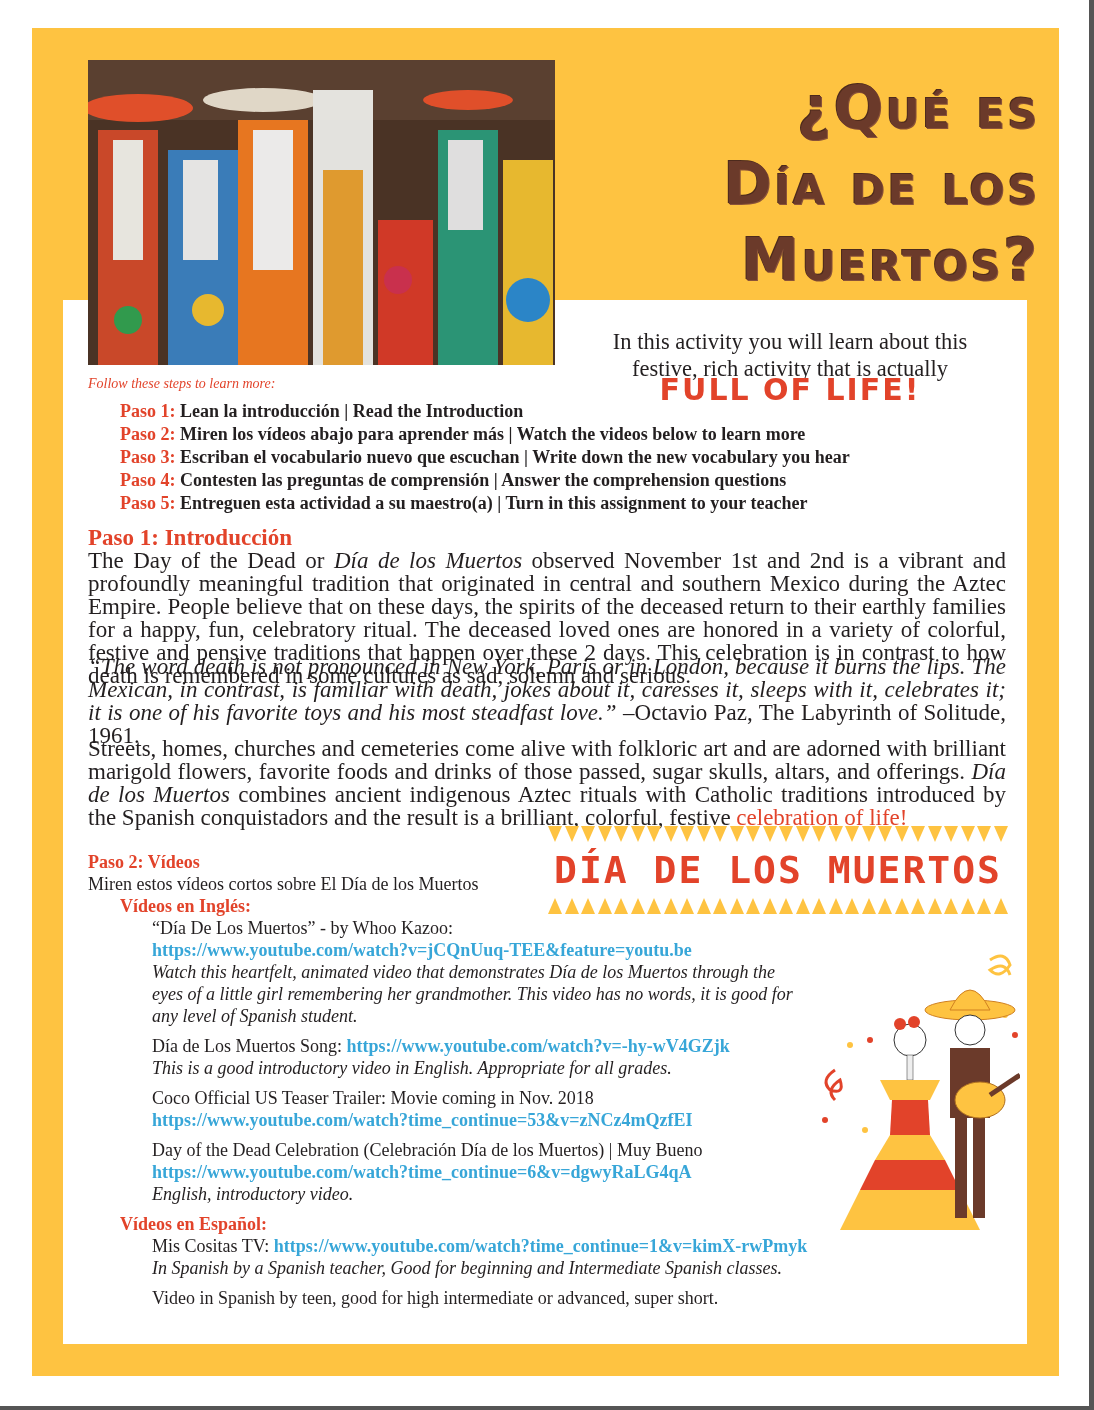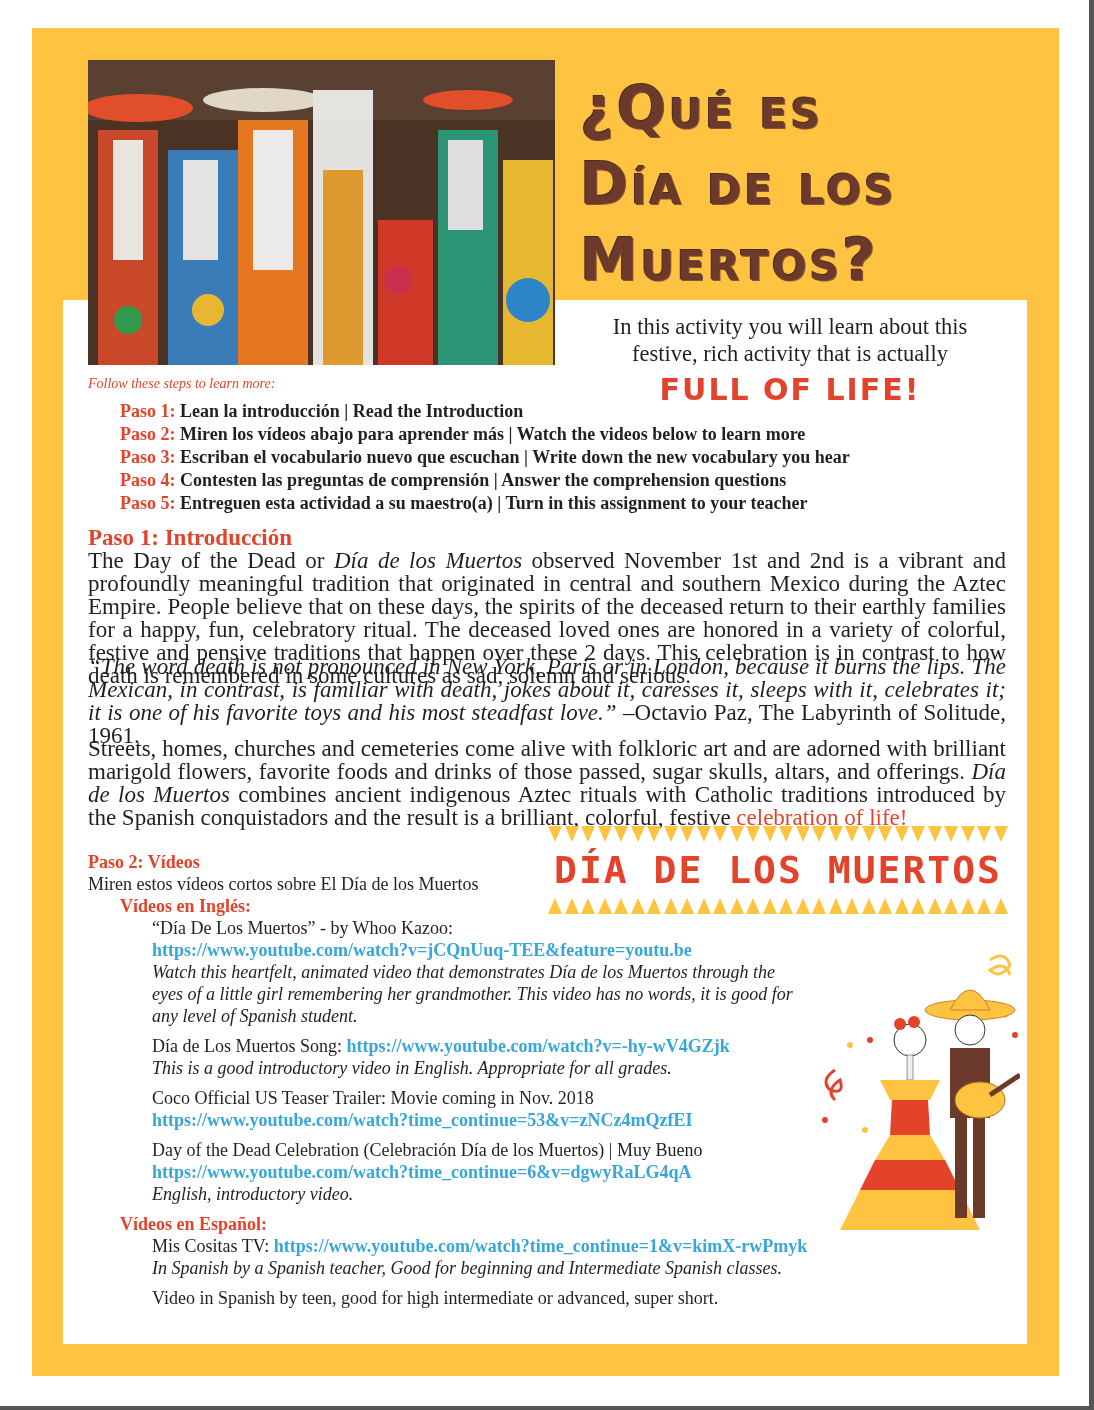--- a/index.html
+++ b/index.html
@@ -2,22 +2,22 @@
 <html><head>
 <meta charset="utf-8">
 <style>
   html,body{margin:0;padding:0;}
   body{width:1094px;height:1410px;background:#fff;position:relative;overflow:hidden;font-family:"Liberation Serif","DejaVu Serif",serif;color:#231f20;}
   .edge-right{position:absolute;right:0;top:0;width:5px;height:1410px;background:#555;}
   .edge-bottom{position:absolute;left:0;bottom:0;width:1094px;height:4px;background:#555;}
   .frame{position:absolute;left:32px;top:28px;width:1027px;height:1348px;background:#fec341;}
   .inner{position:absolute;left:63px;top:300px;width:964px;height:1044px;background:#fff;}
   .photo{position:absolute;left:88px;top:60px;width:467px;height:305px;overflow:hidden;background:#4a3325;}
-  .title{position:absolute;left:580px;top:70px;width:460px;text-align:left;font-family:"DejaVu Sans",sans-serif;font-weight:bold;color:#6b3a2a;font-size:58px;line-height:76px;letter-spacing:3px;font-variant:small-caps;text-shadow:1px 1px 0 #8a5238,-1px -1px 0 #4d2a1c;}
-  .intro{position:absolute;left:570px;top:313px;width:440px;text-align:center;font-size:22.5px;line-height:27px;color:#231f20;}
+  .title{position:absolute;left:580px;top:70px;width:460px;text-align:right;font-family:"DejaVu Sans",sans-serif;font-weight:bold;color:#6b3a2a;font-size:58px;line-height:76px;letter-spacing:3px;font-variant:small-caps;text-shadow:1px 1px 0 #8a5238,-1px -1px 0 #4d2a1c;}
+  .intro{position:absolute;left:570px;top:328px;width:440px;text-align:center;font-size:22.5px;line-height:27px;color:#231f20;}
   .full{position:absolute;left:570px;top:372px;width:440px;text-align:center;font-family:"DejaVu Sans",sans-serif;font-weight:bold;font-size:30px;color:#e2432a;letter-spacing:2px;font-variant:small-caps;}
   .red{color:#e2432a;}
   .link{color:#37a6d8;font-weight:bold;font-family:"Liberation Serif",serif;}
   .steps-title{position:absolute;left:88px;top:376px;font-size:14px;font-style:italic;font-weight:normal;color:#e2432a;}
   .steps{position:absolute;left:120px;top:400px;font-size:18px;line-height:23px;font-weight:bold;}
   .steps div{white-space:nowrap;}
   .sec{position:absolute;left:88px;width:918px;font-size:23px;line-height:23px;}
   .h{color:#e2432a;font-weight:bold;}
   .p1{top:526px;}
   .quote{top:655px;font-style:italic;text-align:justify;}

